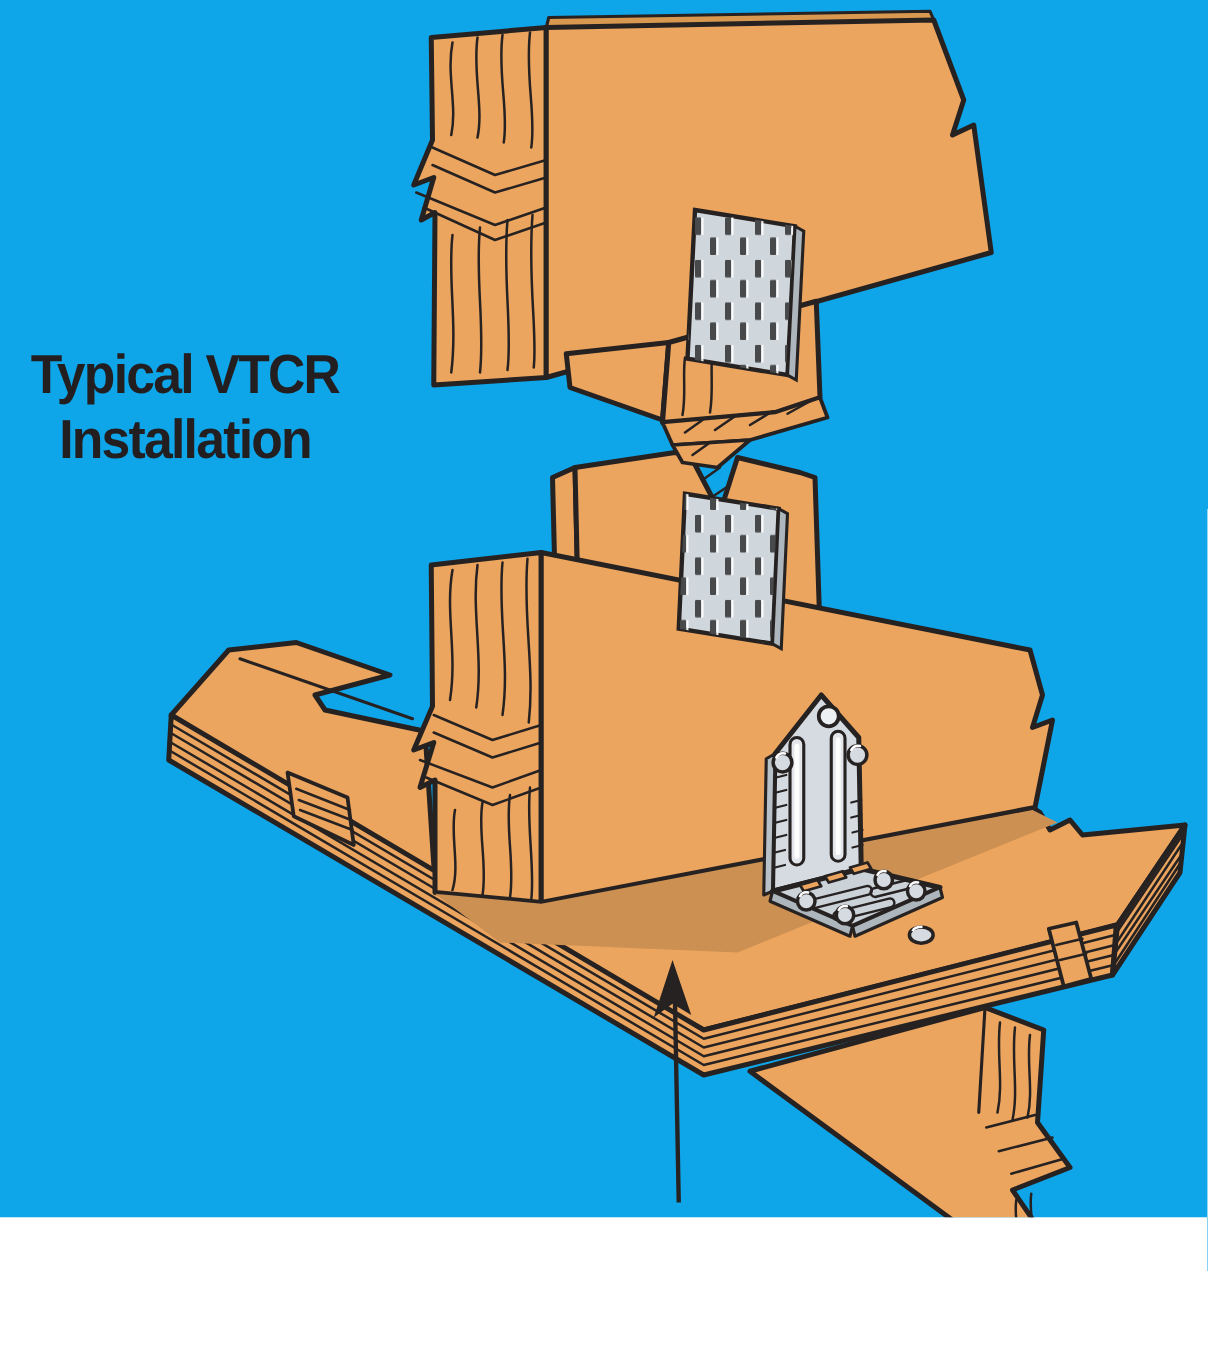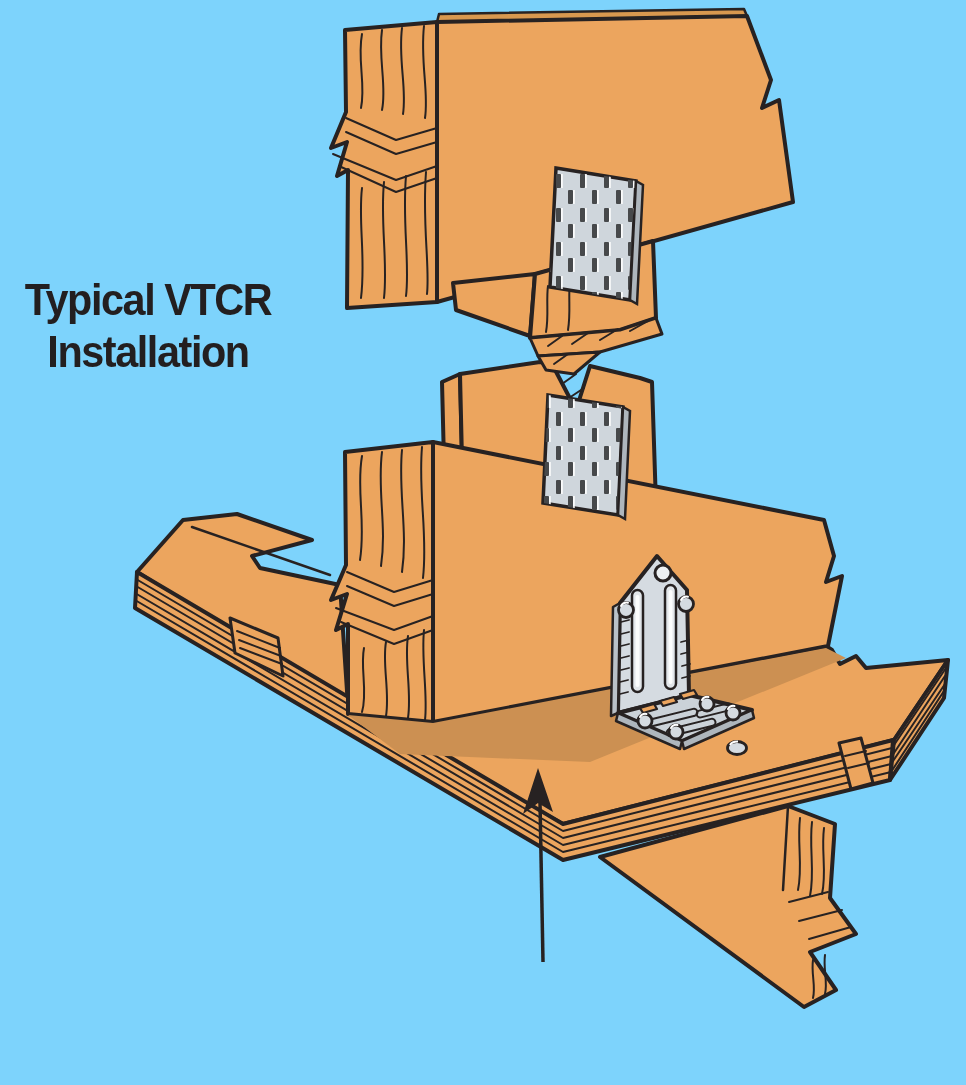--- a/index.html
+++ b/index.html
@@ -1,17 +1,17 @@
 <!DOCTYPE html>
 <html><head>
 <meta charset="utf-8">
 <style>
   html,body{margin:0;padding:0;background:#ffffff;}
   .stage{
-    position:relative;width:966px;height:1085px;background:#7dd3fc;overflow:hidden;
+    position:relative;width:966px;height:974px;background:#0ea5e9;overflow:hidden;
     font-family:"Liberation Sans","DejaVu Sans",sans-serif;
   }
   .stage svg{position:absolute;left:0;top:0;}
   .title{
     position:absolute;left:0px;top:274px;width:296px;
     text-align:center;font-weight:700;font-size:44px;line-height:1.18;
     letter-spacing:-1.5px;color:#231f20;transform:scaleX(.94);transform-origin:center;
   }
   .callout-label{
     position:absolute;left:396px;top:974px;width:340px;

